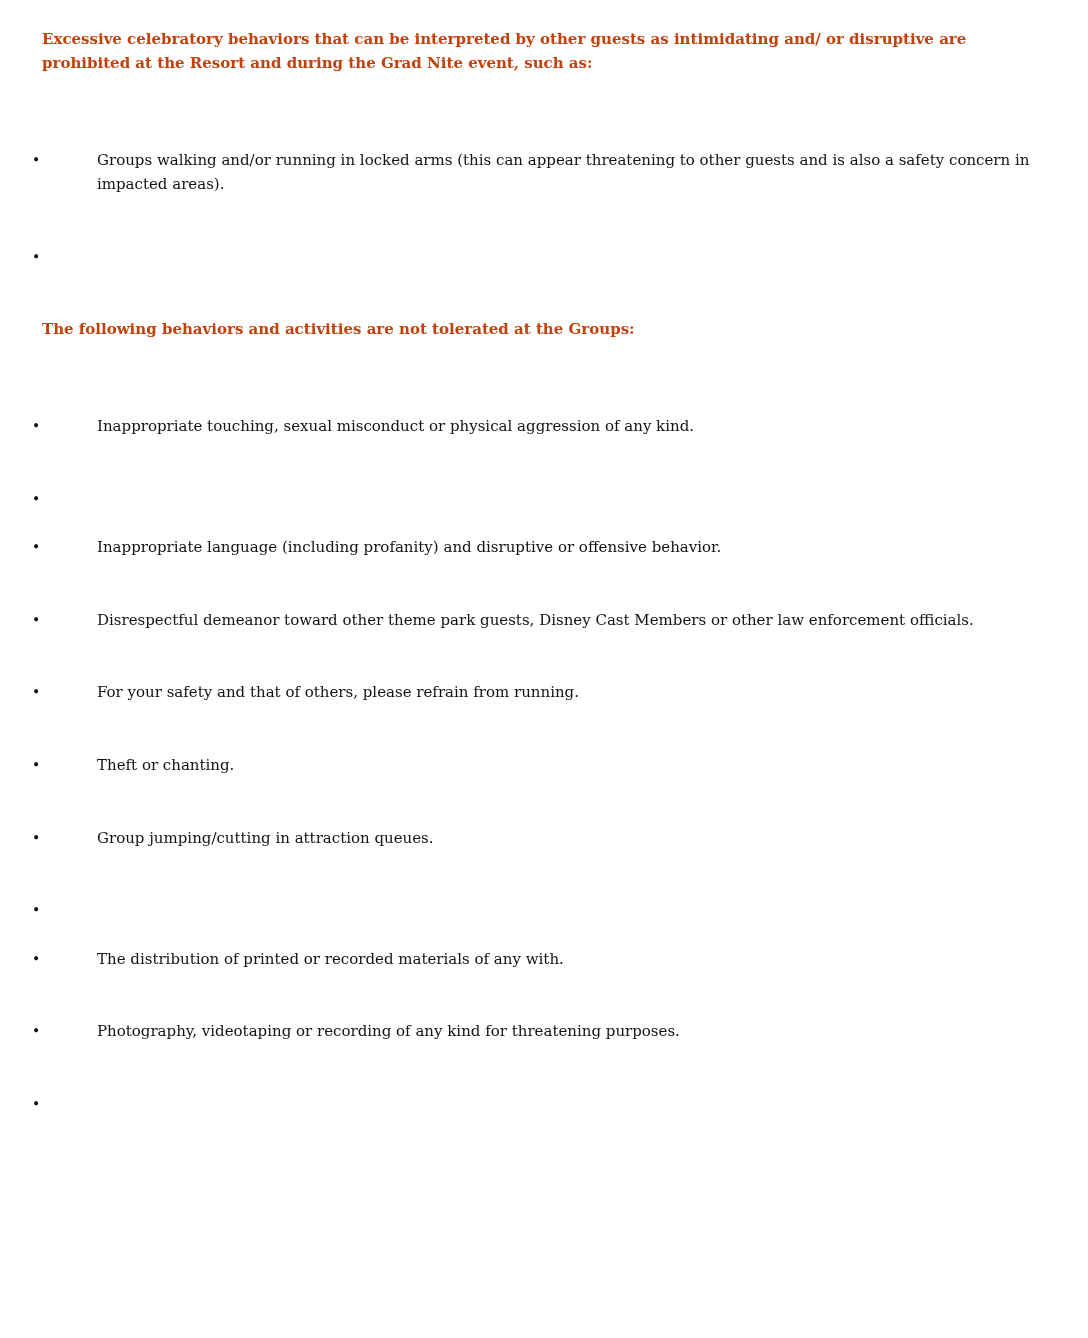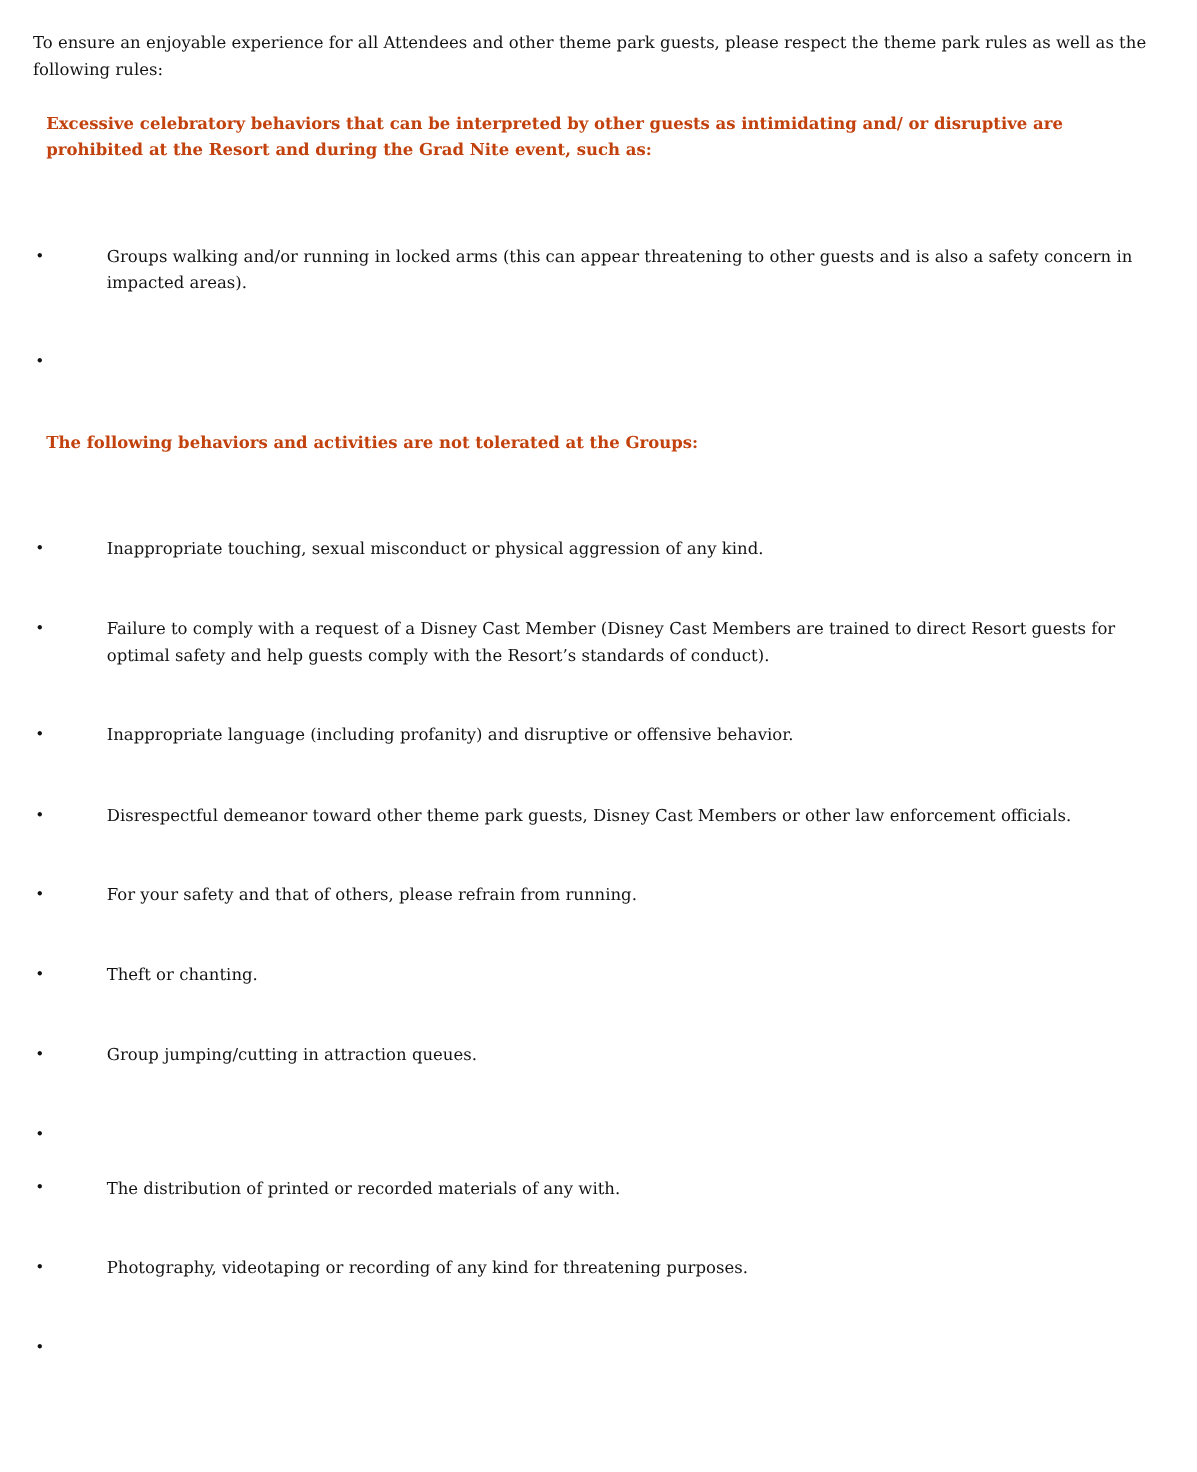--- a/index.html
+++ b/index.html
@@ -49,34 +49,33 @@
   }
   .li-text {
     white-space: pre-wrap;
   }
 </style>
 </head>
 <body>
 
 <div class="doc">
 
-  <p>To ensure an enjoyable experience for all Attendees and other theme park guests, please respect the theme park rules as well as the following rules:</p>
 
   <h3>Excessive celebratory behaviors that can be interpreted by other guests as intimidating and/ or disruptive are prohibited at the Resort and during the Grad Nite event, such as:</h3>
 
   <ul>
     <li><span class="bullet">•</span><span class="li-text">Groups walking and/or running in locked arms (this can appear threatening to other guests and is also a safety concern in impacted areas).</span></li>
     <li><span class="bullet">•</span></li>
   </ul>
 
   <h3>The following behaviors and activities are not tolerated at the Groups:</h3>
 
   <ul>
     <li><span class="bullet">•</span><span class="li-text">Inappropriate touching, sexual misconduct or physical aggression of any kind.</span></li>
-    <li><span class="bullet">•</span><span class="li-text">Failure to comply with a request of a Disney Cast Member (Disney Cast Members are trained to direct Resort guests for optimal safety and help guests comply with the Resort’s standards of conduct).</span></li>
+    <li><span class="bullet">•</span></li>
     <li><span class="bullet">•</span><span class="li-text">Inappropriate language (including profanity) and disruptive or offensive behavior.</span></li>
     <li><span class="bullet">•</span><span class="li-text">Disrespectful demeanor toward other theme park guests, Disney Cast Members or other law enforcement officials.</span></li>
     <li><span class="bullet">•</span><span class="li-text">For your safety and that of others, please refrain from running.</span></li>
     <li><span class="bullet">•</span><span class="li-text">Theft or chanting.</span></li>
     <li><span class="bullet">•</span><span class="li-text">Group jumping/cutting in attraction queues.</span></li>
     <li><span class="bullet">•</span></li>
     <li><span class="bullet">•</span><span class="li-text">The distribution of printed or recorded materials of any with.</span></li>
     <li><span class="bullet">•</span><span class="li-text">Photography, videotaping or recording of any kind for threatening purposes.</span></li>
     <li><span class="bullet">•</span></li>
   </ul>

